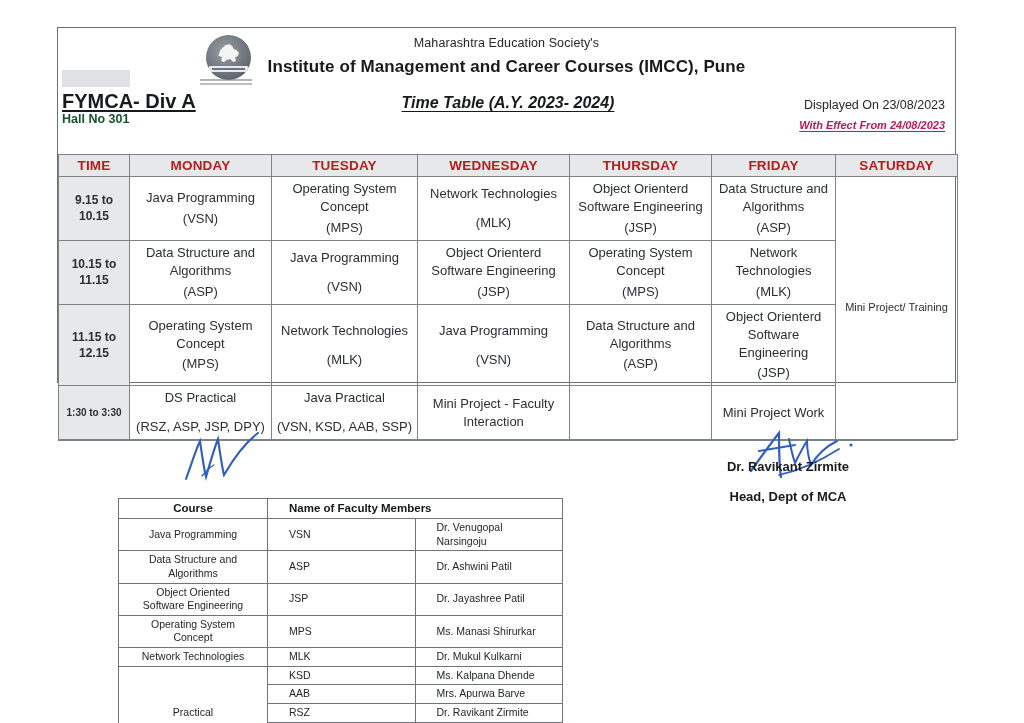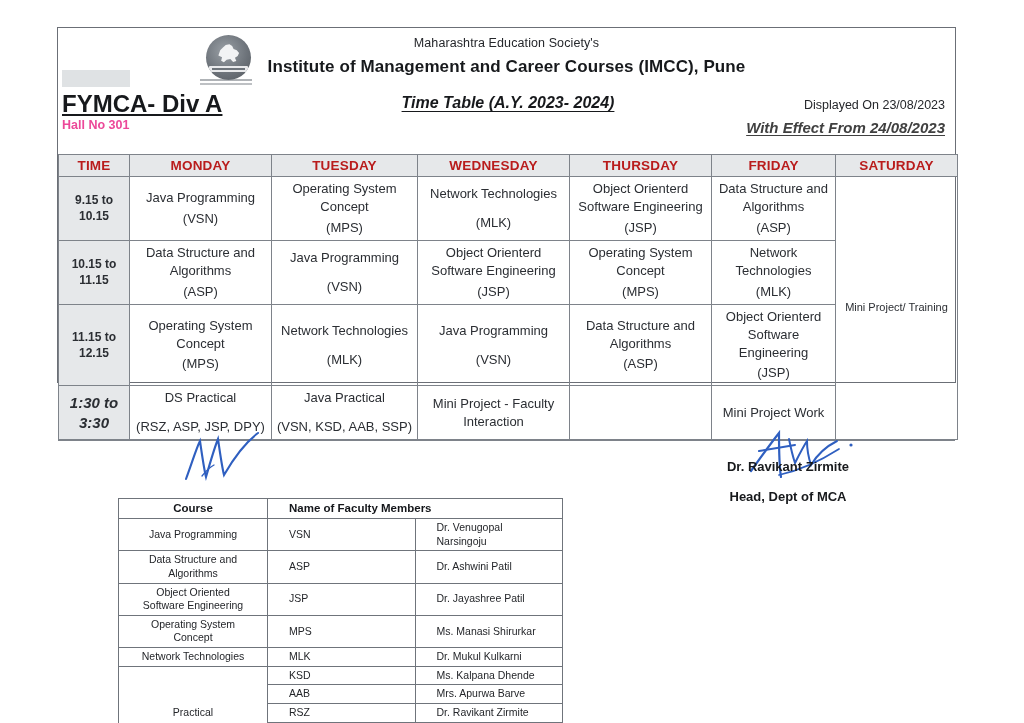--- a/index.html
+++ b/index.html
@@ -72,52 +72,52 @@
   }
   .institute {
     position: absolute; left: 0; right: 0; top: 29px;
     text-align: center;
     font-size: 17px; font-weight: bold; letter-spacing: .1px;
     color: #17191c;
   }
 
   .course-div {
     position: absolute; left: 4px; top: 62px;
-    font-size: 24px; font-weight: bold;
+    font-size: 20px; font-weight: bold;
     text-decoration: underline;
     text-underline-offset: 2px;
     color: #17191c;
     text-align: center;
   }
   .hall-no {
-    position: absolute; left: 4px; top: 90px;
+    position: absolute; left: 4px; top: 84px;
     font-size: 12.5px; font-weight: bold;
-    color: #ec4899;
+    color: #14532d;
   }
 
   .tt-title {
     position: absolute; left: 300px; top: 66px;
     width: 300px; text-align: center;
     font-size: 16px; font-weight: bold; font-style: italic;
     text-decoration: underline;
     text-underline-offset: 3px;
     color: #17191c;
   }
 
   .displayed-on {
     position: absolute; right: 10px; top: 70px;
     font-size: 12.5px; text-align: right;
     color: #25272b;
   }
   .effect-from {
     position: absolute; right: 10px; top: 91px;
-    font-size: 15px; font-weight: bold; font-style: italic;
+    font-size: 11px; font-weight: bold; font-style: italic;
     text-decoration: underline; text-underline-offset: 2px;
     text-align: right;
-    color: #404040;
+    color: #be185d;
   }
 
   
   table.tt {
     width: 100%;
     border-collapse: collapse;
     table-layout: fixed;
   }
   table.tt th, table.tt td {
     border: 1.1px solid #7e838a;
@@ -141,21 +141,21 @@
   th.col-fri  { width: 124px; }
   th.col-sat  { width: 122px; }
 
   td.time-cell {
     background: #e6e8ea;
     font-size: 12px;
     font-weight: bold;
     line-height: 1.35;
     color: #17191c;
   }
-  td.time-cell.narrow { font-size: 15px; font-style: italic; }
+  td.time-cell.narrow { font-size: 10px; }
 
   td.slot {
     font-size: 13px;
     line-height: 1.38;
     padding: 3px 3px;
   }
   td.slot .subj { display: block; }
   td.slot .code { display: block; margin-top: 3px; }
   td.slot.gap .code { margin-top: 11px; }
   td.sat-cell { font-size: 11px; line-height: 1.45; margin-top: 44px; }

